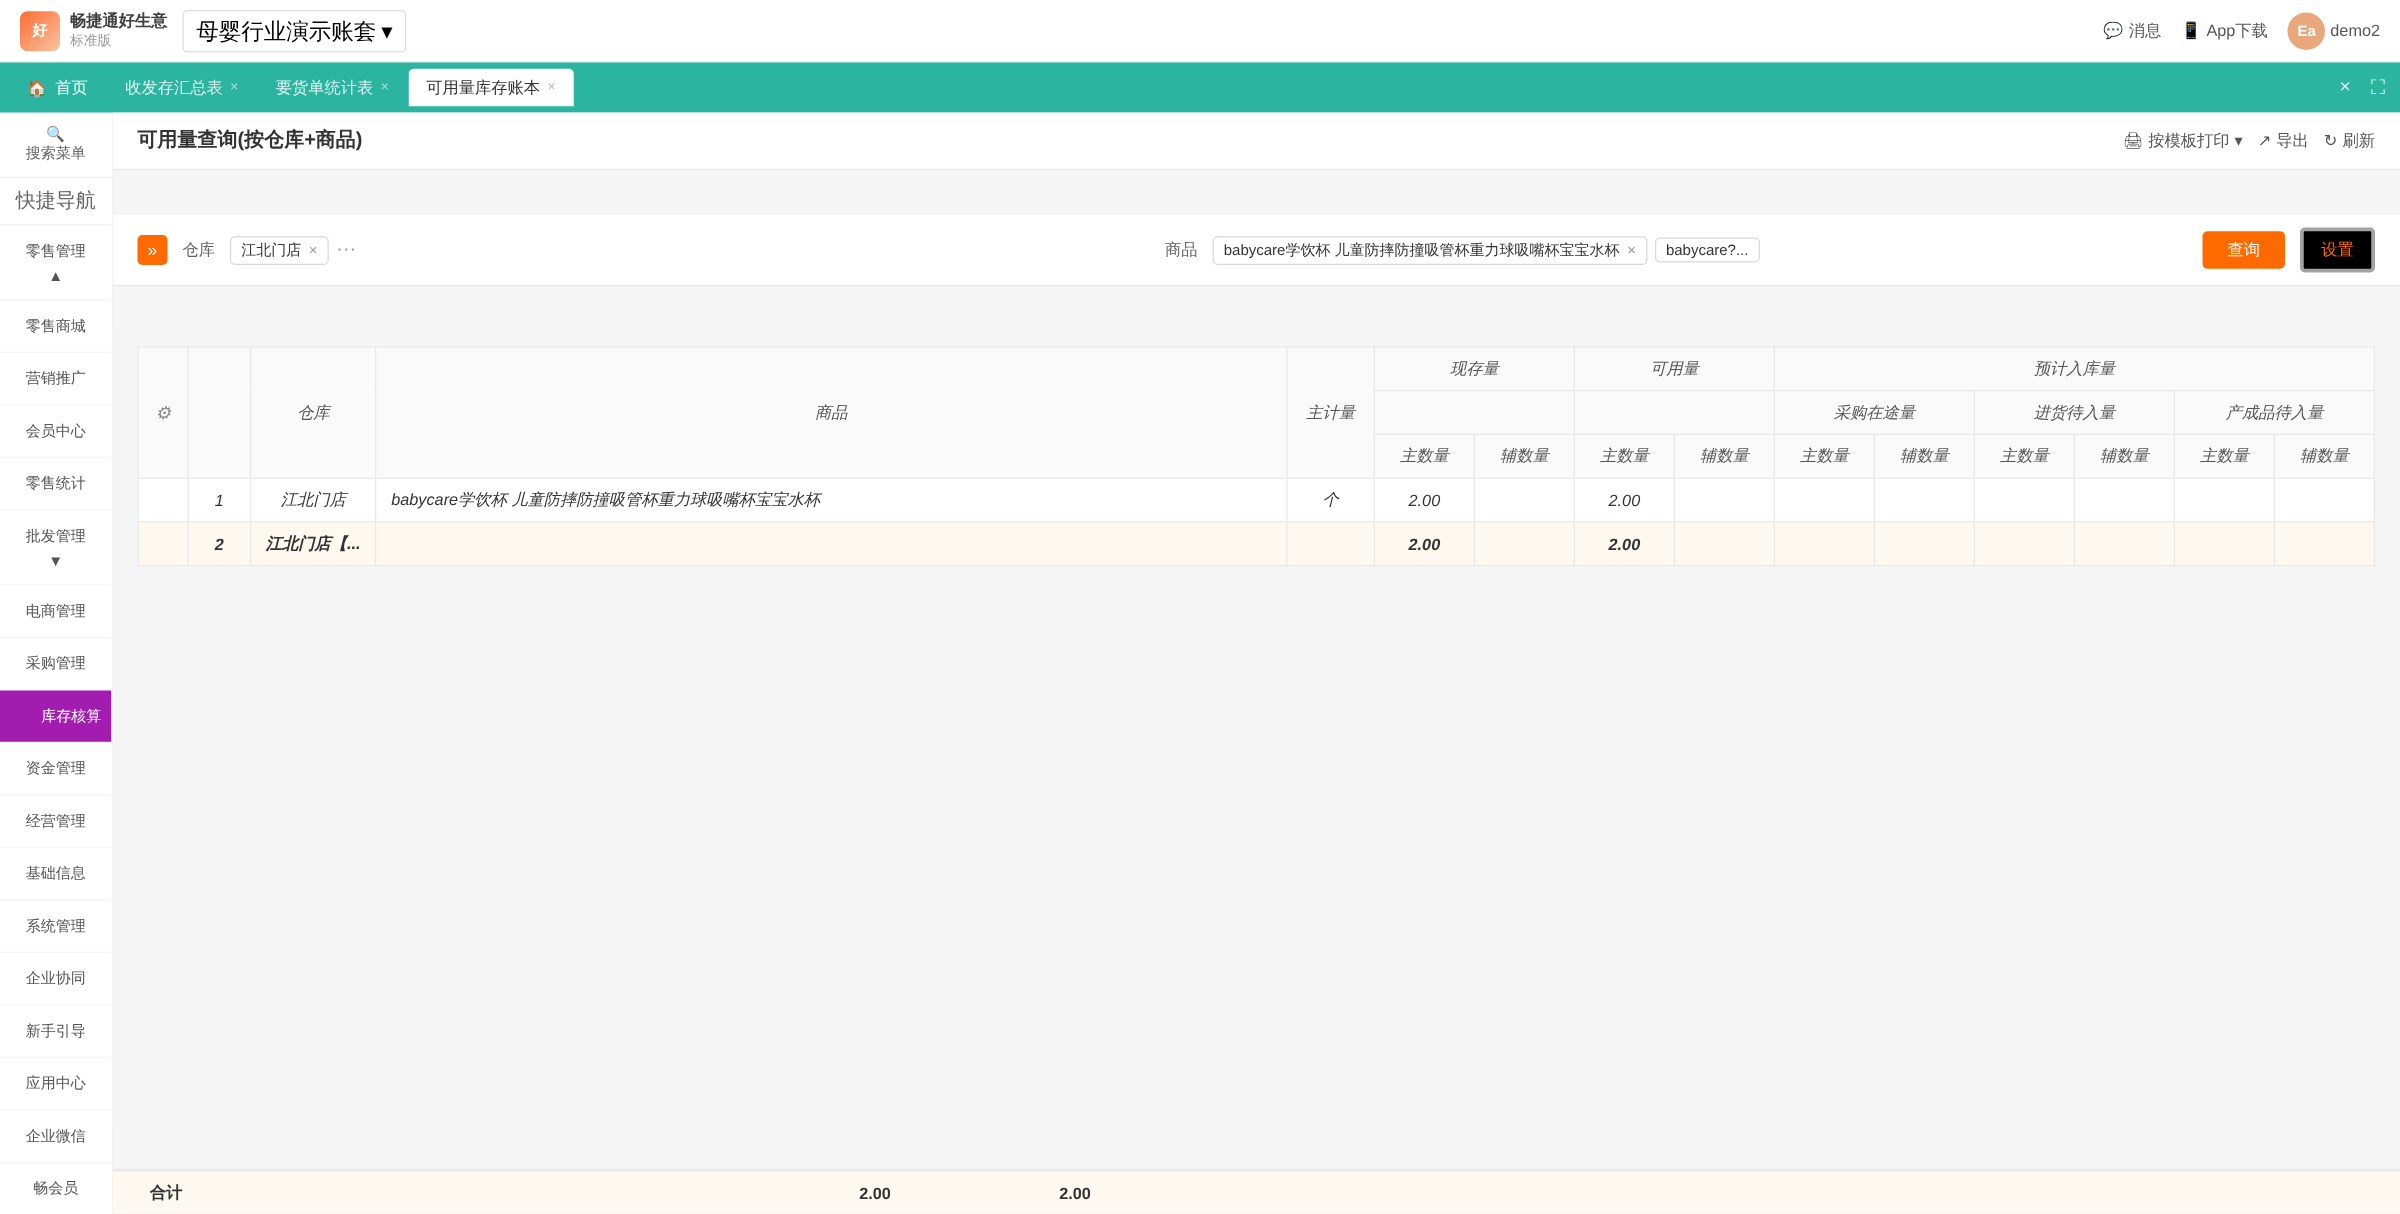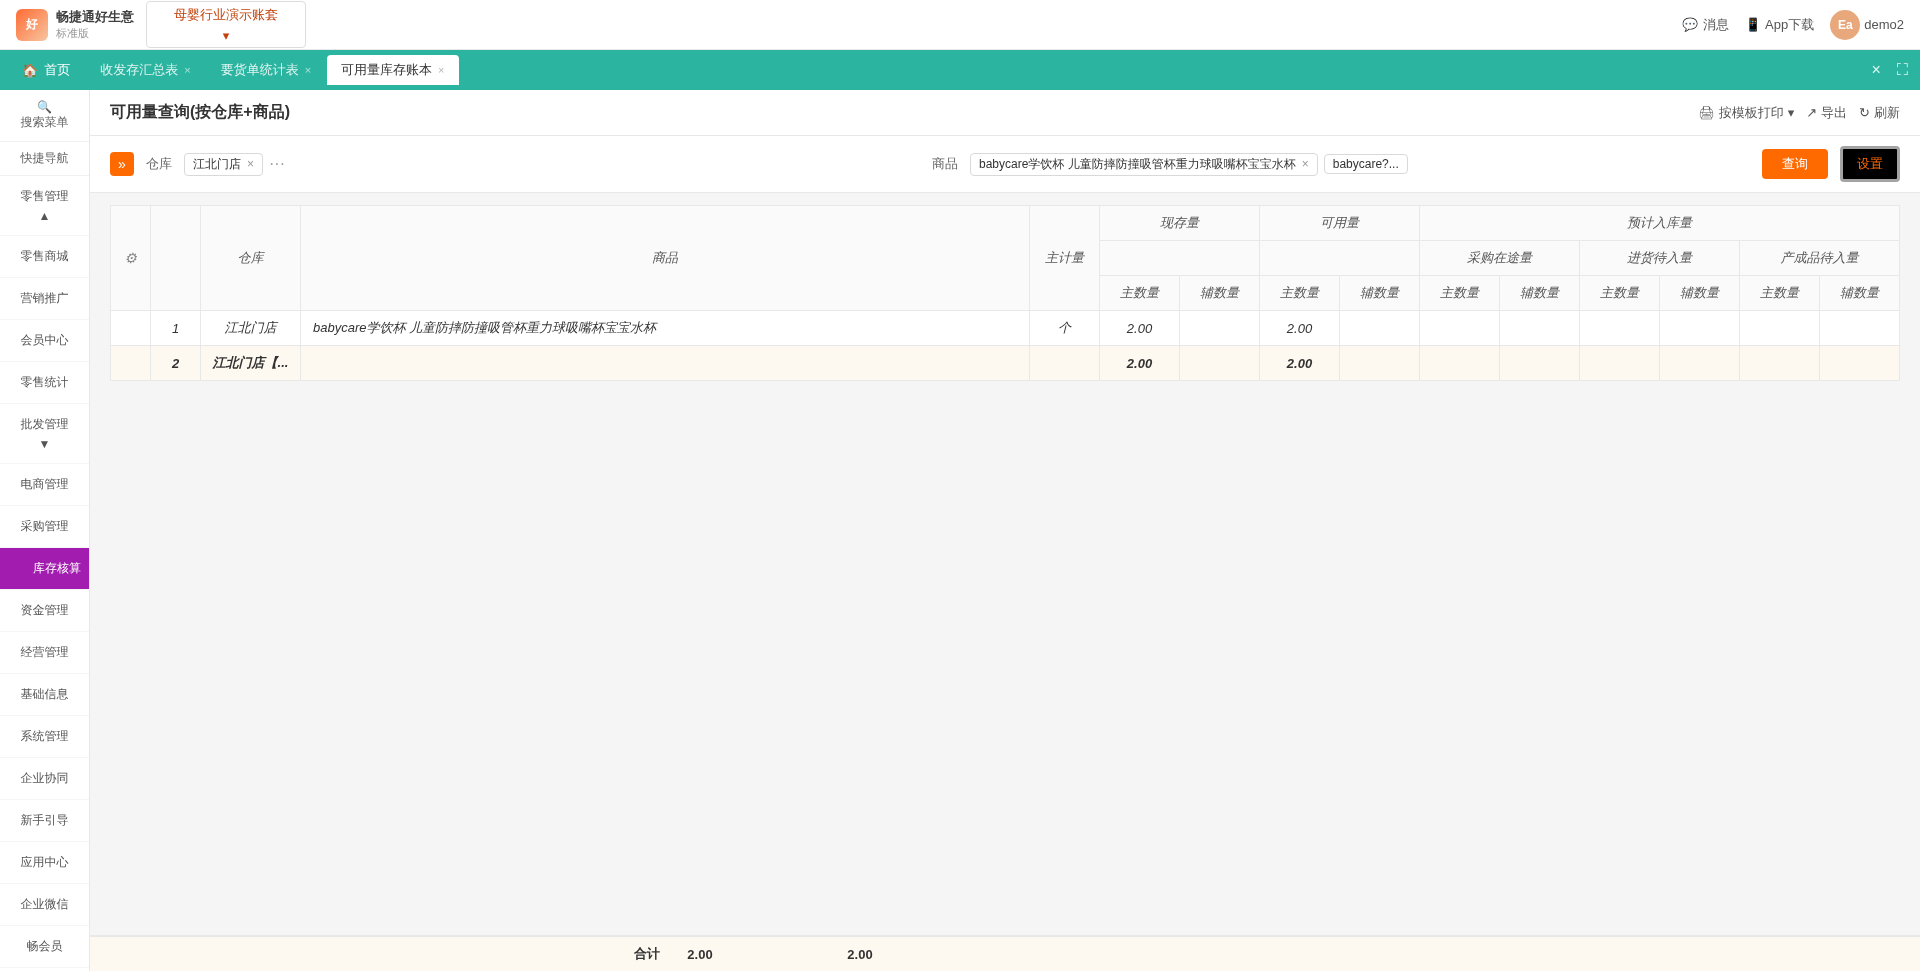--- a/index.html
+++ b/index.html
@@ -15,21 +15,21 @@
       padding: 0 16px;
       border-bottom: 1px solid #e8e8e8;
       flex-shrink: 0;
     }
     .top-bar-left { display: flex; align-items: center; gap: 12px; }
     .logo-area { display: flex; align-items: center; gap: 8px; }
     .logo-icon { width: 32px; height: 32px; background: linear-gradient(135deg, #ff6b35, #f7c59f); border-radius: 6px; display: flex; align-items: center; justify-content: center; color: white; font-weight: bold; font-size: 12px; }
     .logo-text { font-size: 12px; color: #666; line-height: 1.3; }
     .logo-text .main { font-weight: bold; color: #404040; font-size: 13px; }
     .logo-text .sub { color: #999; font-size: 11px; }
-    .industry-selector { display: flex; align-items: center; gap: 4px; padding: 4px 10px; border: 1px solid #ddd; border-radius: 4px; cursor: pointer; color: #c2410c; font-size: 13px; min-width: 160px; justify-content: space-between; flex-direction: column; }
+    .industry-selector { display: flex; align-items: center; gap: 4px; padding: 4px 10px; border: 1px solid #ddd; border-radius: 4px; cursor: pointer; color: #000000; font-size: 18px; min-width: 160px; justify-content: space-between; }
     .top-bar-right { display: flex; align-items: center; gap: 16px; color: #555; font-size: 13px; }
     .top-bar-right .action-item { display: flex; align-items: center; gap: 4px; cursor: pointer; }
     .avatar { width: 30px; height: 30px; border-radius: 50%; background: #e8a87c; display: flex; align-items: center; justify-content: center; color: white; font-size: 12px; font-weight: bold; }
 
     
     .nav-tabs {
       background: #2bb5a0;
       display: flex;
       align-items: center;
       height: 40px;
@@ -63,21 +63,21 @@
     .sidebar {
       width: 90px;
       background: #fff;
       border-right: 1px solid #e8e8e8;
       flex-shrink: 0;
       overflow-y: auto;
       display: flex;
       flex-direction: column;
     }
     .search-menu { padding: 10px 8px; font-size: 12px; color: #666; cursor: pointer; text-align: center; border-bottom: 1px solid #f0f0f0; }
-    .quick-nav { padding: 8px; font-size: 12px; color: #666; cursor: pointer; text-align: center; border-bottom: 1px solid #f0f0f0; }
+    .quick-nav { padding: 8px; font-size: 16px; color: #666; cursor: pointer; text-align: center; border-bottom: 1px solid #f0f0f0; }
     .sidebar-item {
       display: flex;
       flex-direction: column;
       align-items: center;
       justify-content: center;
       padding: 12px 8px;
       cursor: pointer;
       color: #555;
       font-size: 12px;
       gap: 4px;
@@ -86,20 +86,21 @@
     }
     .sidebar-item.active { background: #a21caf; color: white; padding-left: 33px; }
 
     
     .content-area {
       flex: 1;
       overflow: hidden;
       display: flex;
       flex-direction: column;
       background: #f5f5f5;
+      gap: 36px;
     }
 
     
     .page-header {
       background: #fff;
       padding: 12px 20px 0;
       border-bottom: 1px solid #e8e8e8;
       flex-shrink: 0;
     }
     .page-title-row {
@@ -189,21 +190,21 @@
 
     
     .table-footer {
       background: #fef9f0;
       border-top: 2px solid #e8e8e8;
       padding: 8px 20px;
       display: flex;
       align-items: center;
       flex-shrink: 0;
     }
-    .footer-total-label { width: 550px; font-weight: bold; color: #333; font-size: 13px; padding-left: 10px; text-align: right; }
+    .footer-total-label { width: 550px; font-weight: bold; color: #333; font-size: 13px; padding-left: 10px; }
     .footer-total-value { width: 80px; text-align: center; font-weight: bold; color: #333; font-size: 13px; }
 
     
     ::-webkit-scrollbar { width: 6px; height: 6px; }
     ::-webkit-scrollbar-track { background: #f1f1f1; }
     ::-webkit-scrollbar-thumb { background: #ccc; border-radius: 3px; }
   </style>
 </head>
 <body>
 

